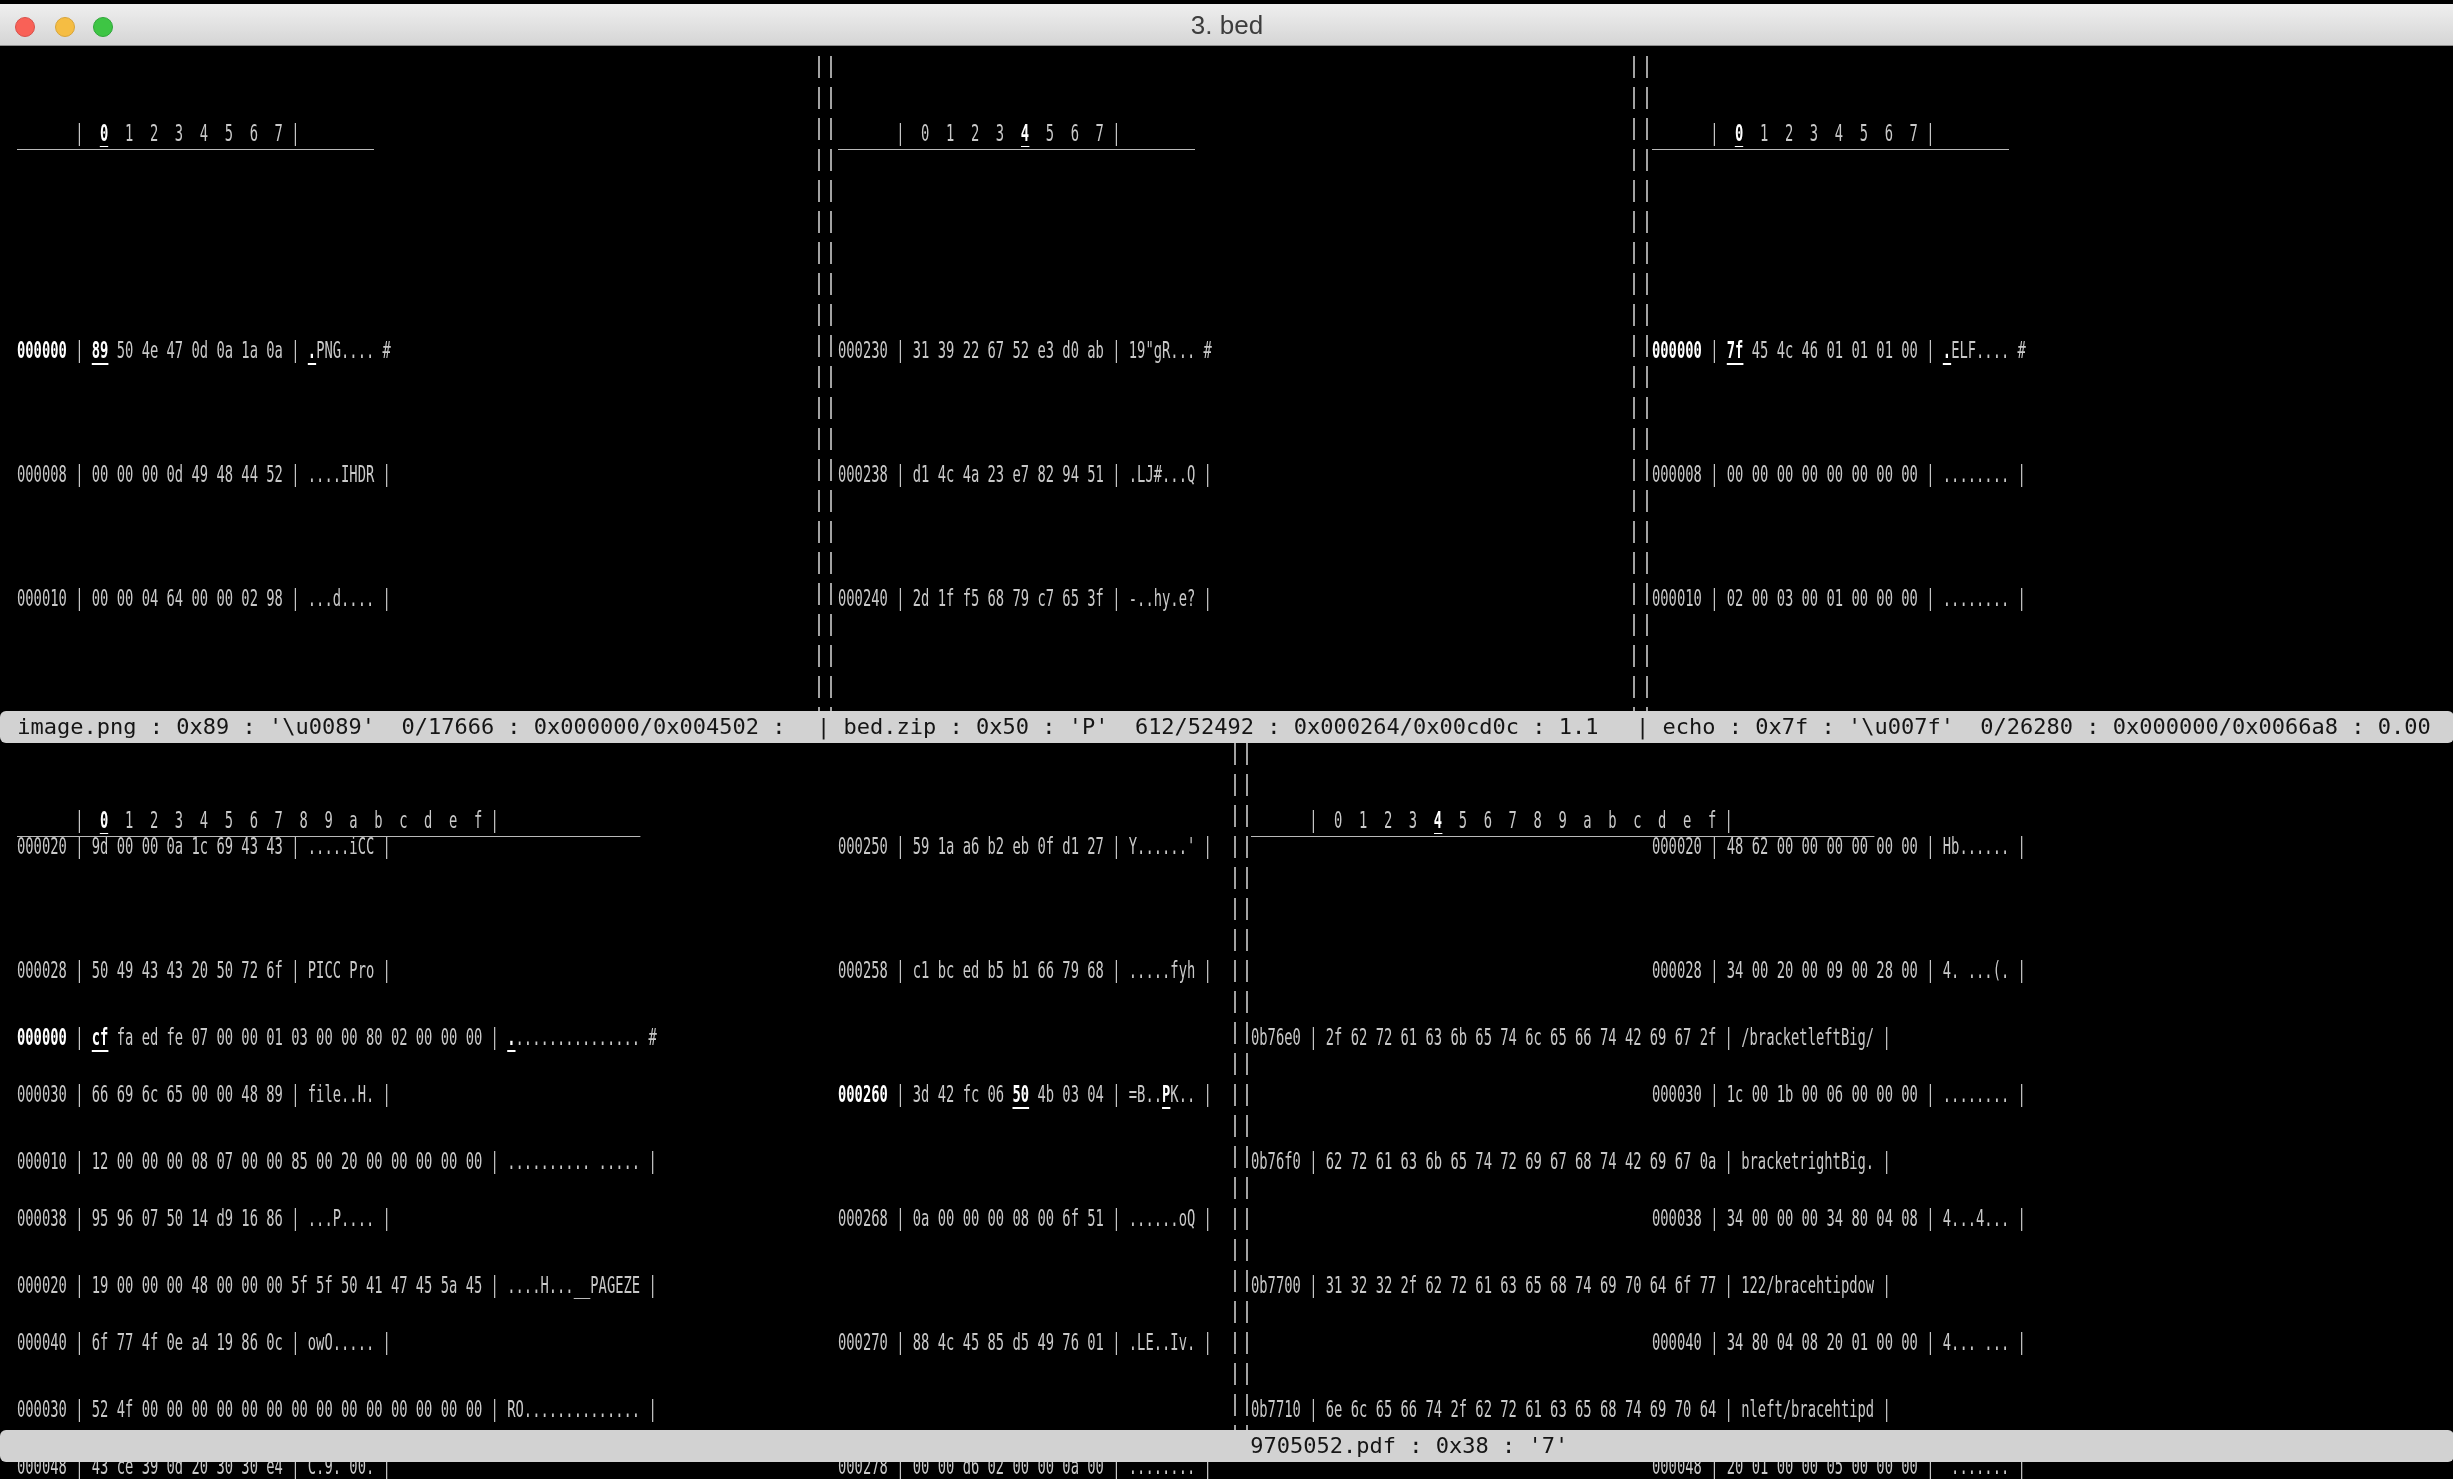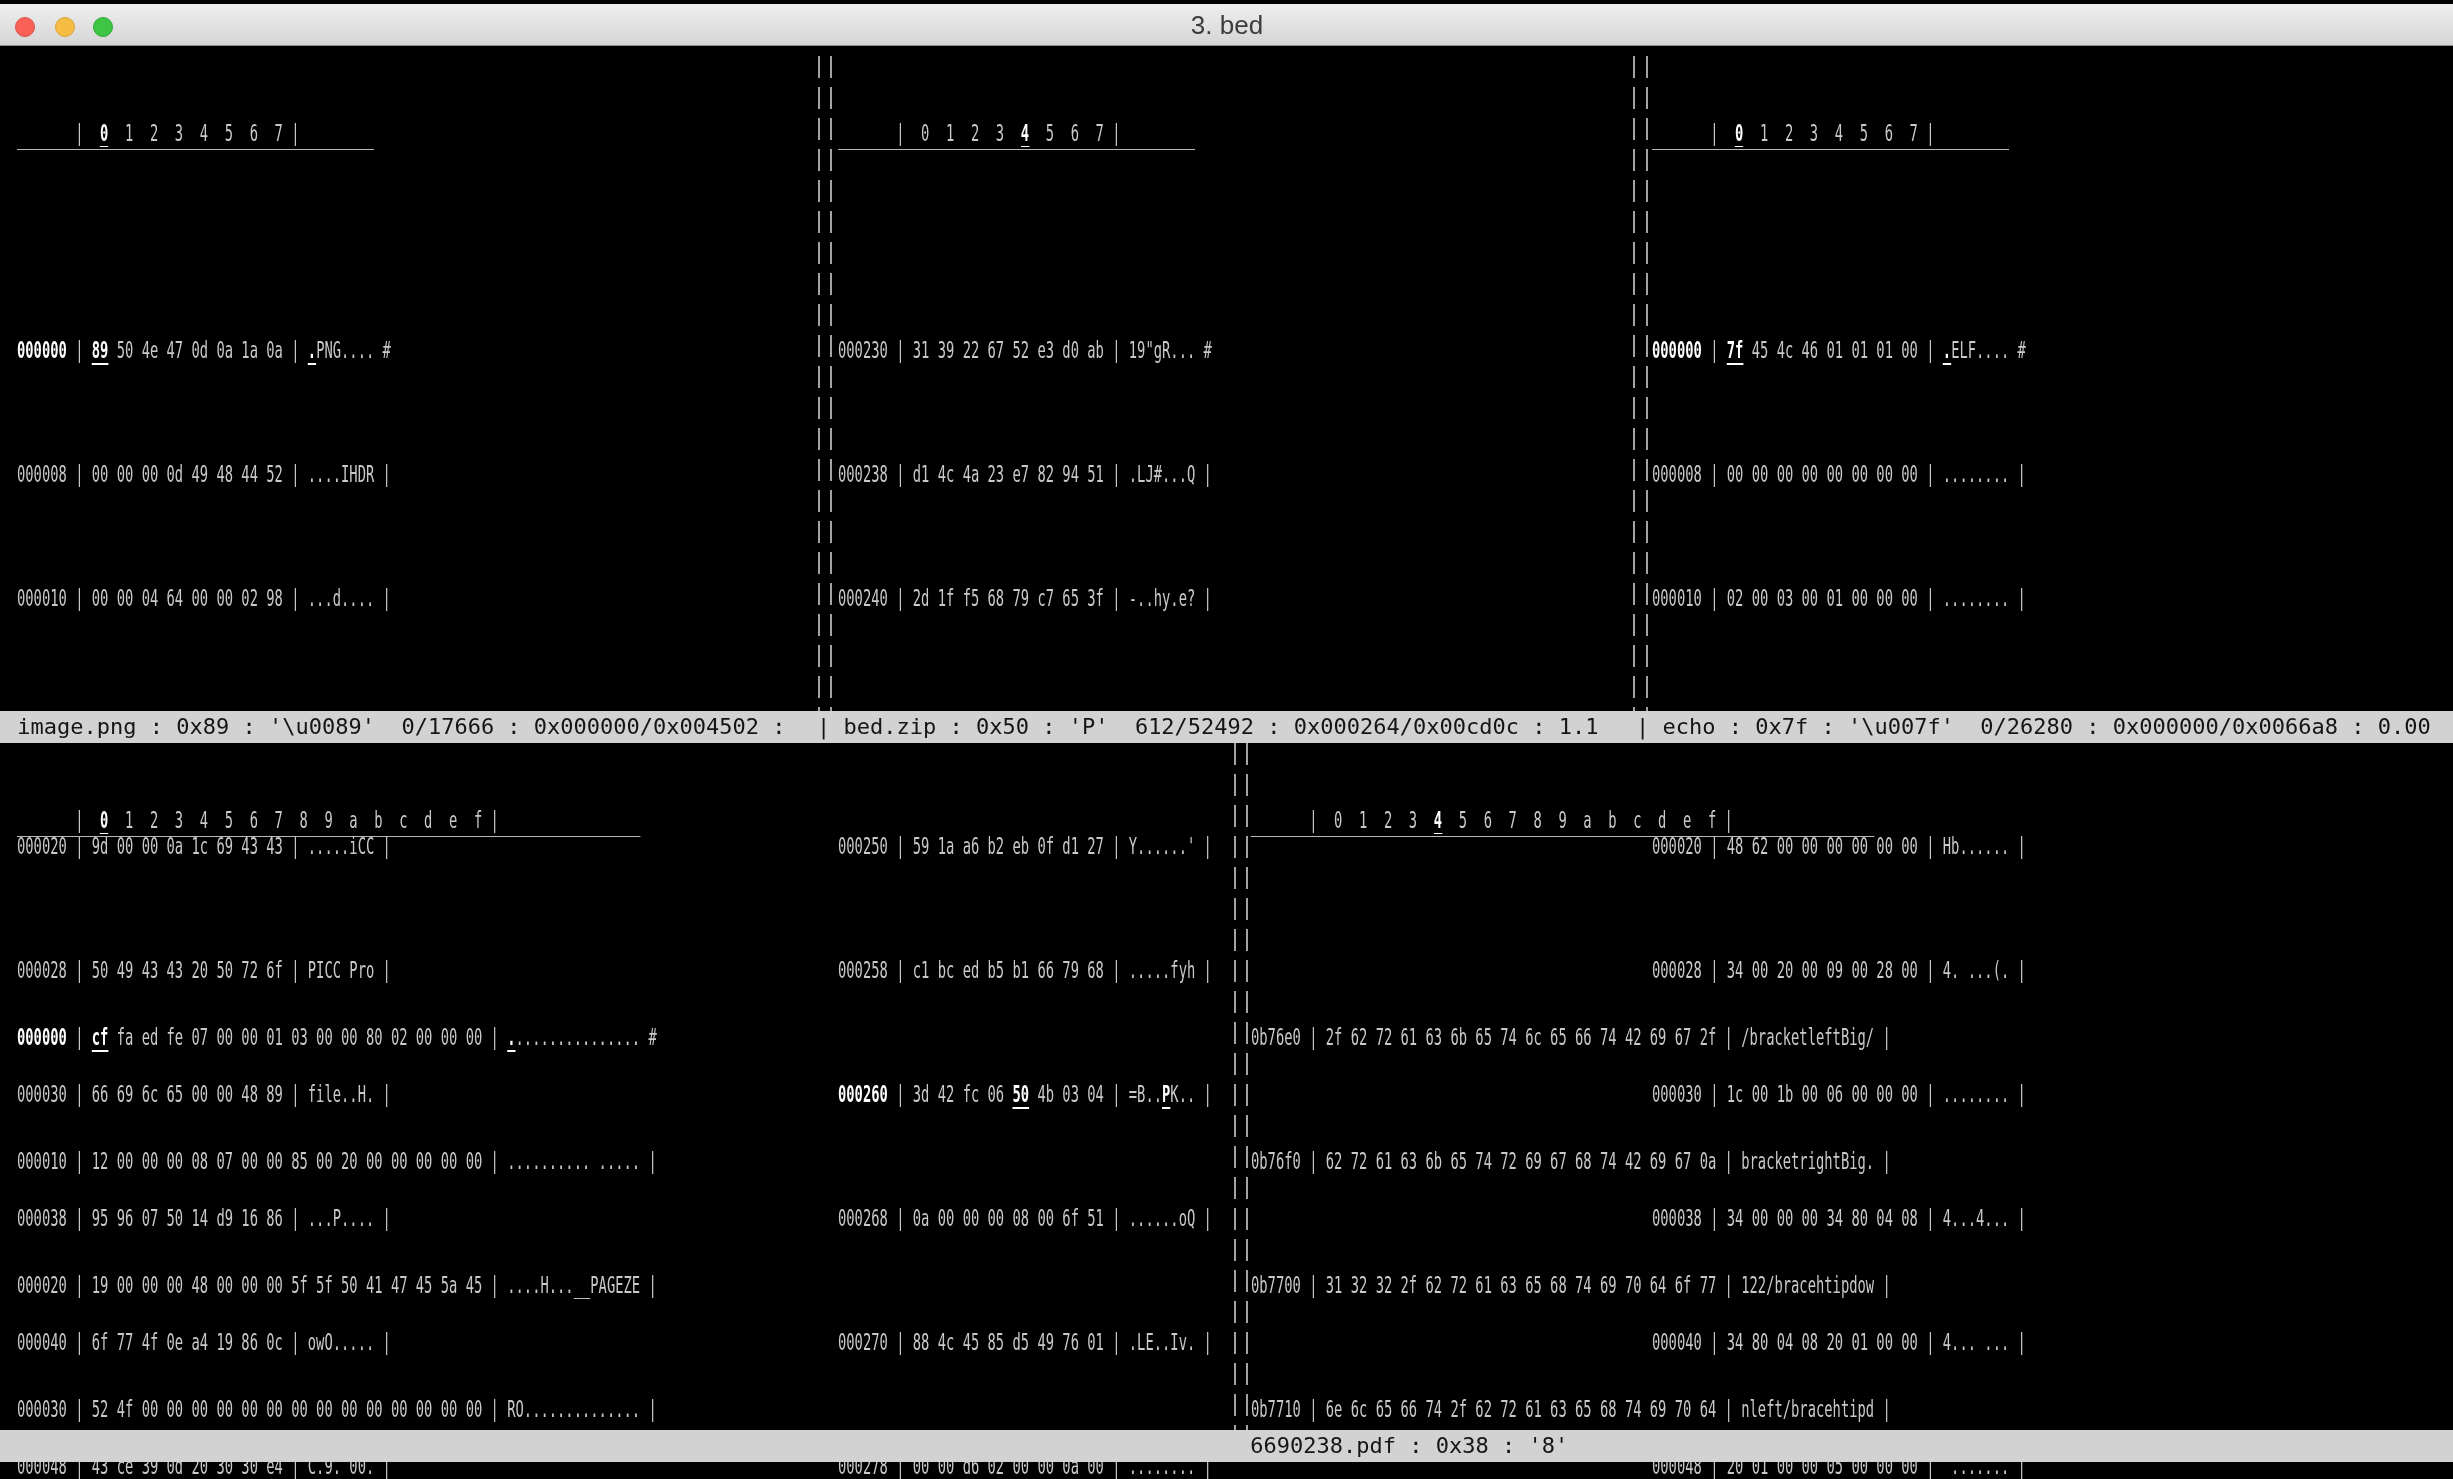--- a/index.html
+++ b/index.html
@@ -25,21 +25,21 @@
   .hl .addr{font-weight:700;color:#fff;}
   .ac{font-weight:700;color:#fff;text-decoration:underline;text-underline-offset:4.8px;text-decoration-thickness:1.9px;}
   .cur-ul .bc{font-weight:700;color:#fff;text-decoration:underline;text-underline-offset:4.8px;text-decoration-thickness:1.9px;}
   .cur-inv .bc{color:#000;background:linear-gradient(90deg,#8a8a8a 0 50%,#d8d8d8 50% 100%);}
 
   
   .vsep{position:absolute;width:1.9px;
     background:repeating-linear-gradient(180deg,#a3a3a3 0 22px,transparent 22px 31px);}
 
   
-  .sbar{position:absolute;left:0;width:2454px;height:32px;background:#d2d2d2;}
+  .sbar{position:absolute;left:0;width:2454px;height:32px;background:#d2d2d2;border-radius:6px;}
   .sseg{position:absolute;top:0;height:32px;line-height:32px;font-size:22px;color:#151515;
     white-space:pre;overflow:hidden;box-sizing:border-box;}
   .flexseg{display:flex;justify-content:space-between;}
 </style>
 </head>
 <body>
 
 <div class="titlebar">
   <div class="light red"></div>
   <div class="light yellow"></div>
@@ -295,16 +295,16 @@
     
       
     </div>
 </div>
 
 <div class="vsep" style="left:1234px;top:743px;height:687px;"></div>
 <div class="vsep" style="left:1246px;top:743px;height:687px;"></div>
 
 <div class="sbar" style="top:1430px;">
   <div class="sseg flexseg" style="left:1233px;width:1221px;padding-left:17.3px;padding-right:17.3px;">
-    <span>6690238.pdf : 0x38 : '8'</span>
+    <span>9705052.pdf : 0x38 : '7'</span>
   </div>
 </div>
 
 
 </body></html>

